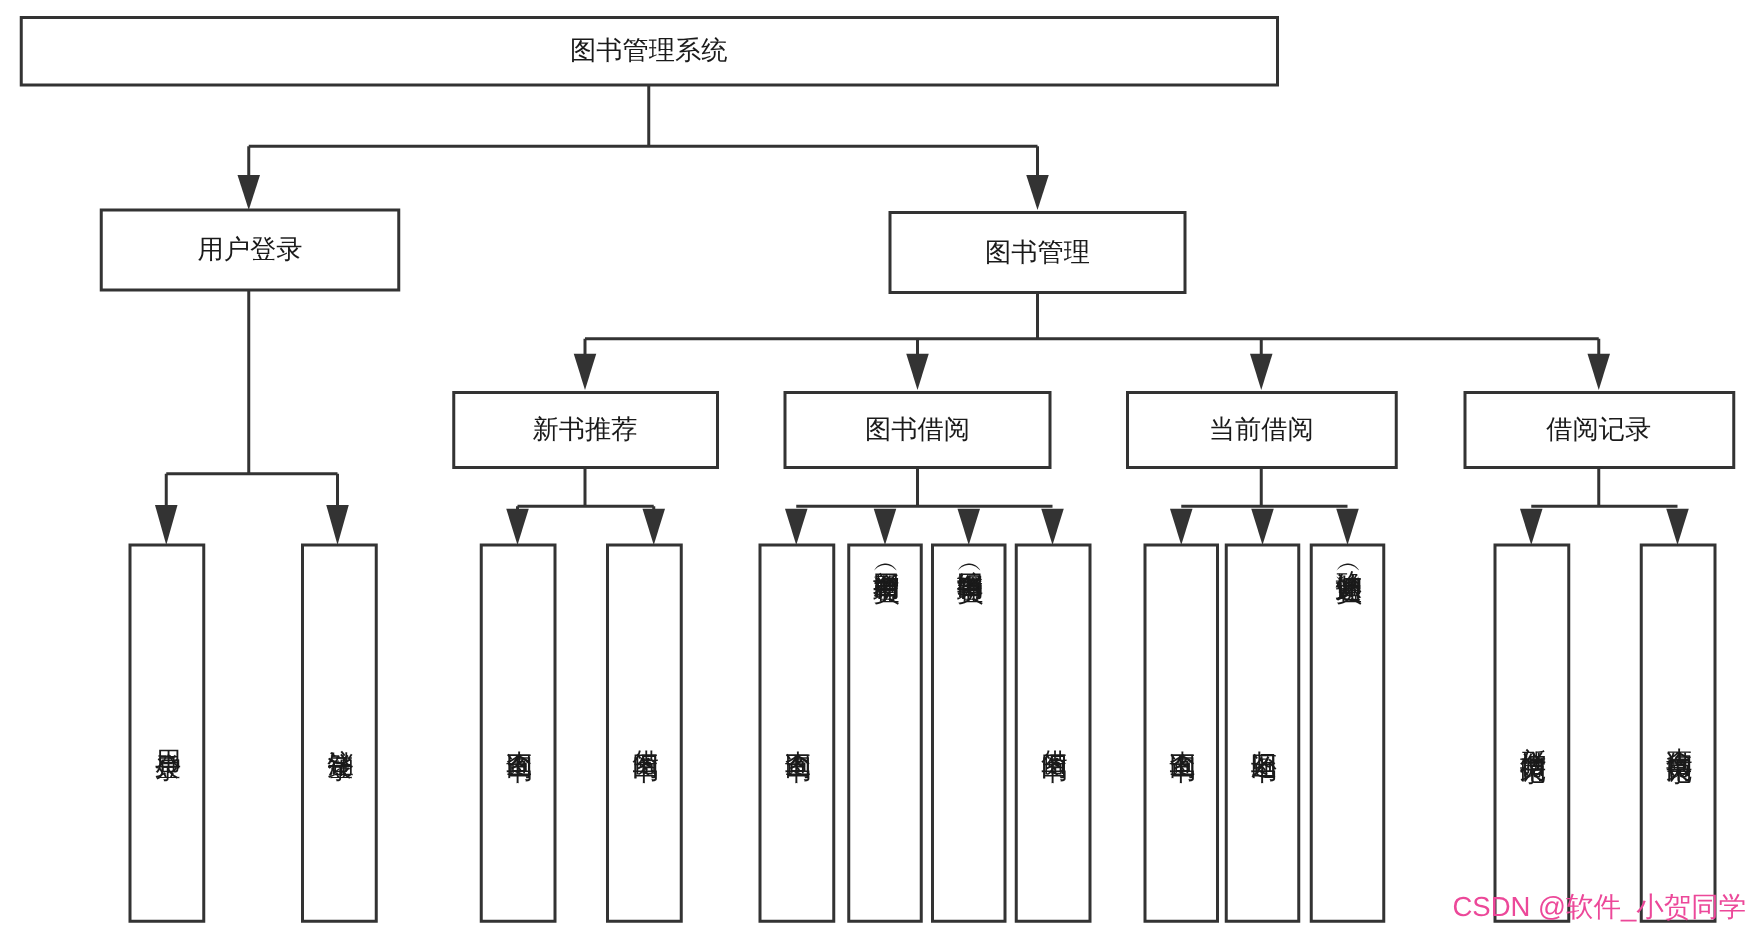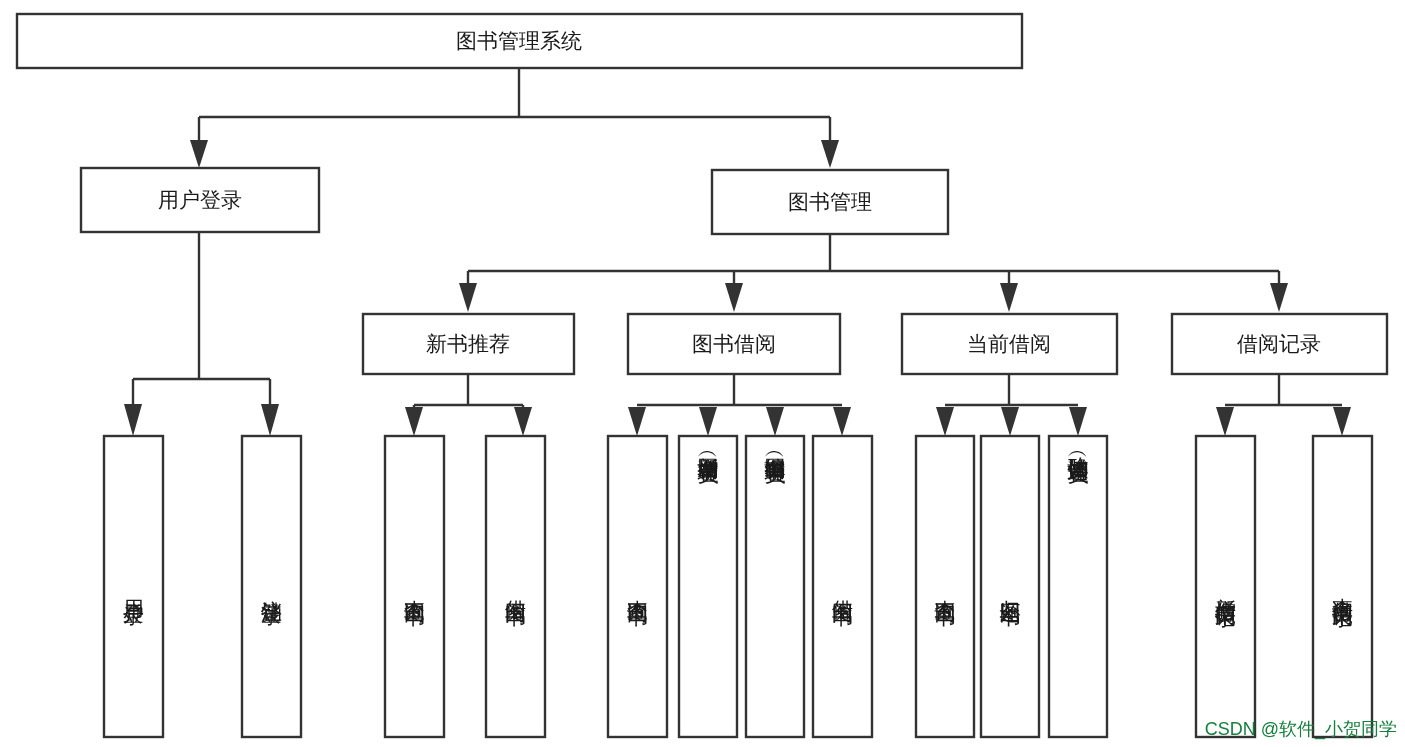--- a/index.html
+++ b/index.html
@@ -53,22 +53,22 @@
     fill: none;
   }
   .arrowhead {
     fill: #333333;
   }
   .watermark {
     position: absolute;
     right: 8px;
     bottom: 6px;
     font-family: "Liberation Sans", "DejaVu Sans", sans-serif;
-    font-size: 18px;
-    color: #15803d;
+    font-size: 22px;
+    color: #ec4899;
     white-space: nowrap;
     pointer-events: none;
   }
 </style>
 </head>
 <body>
 
 <div id="diagram-root">
 
   <svg class="diagram" viewBox="0 0 1405 747">

